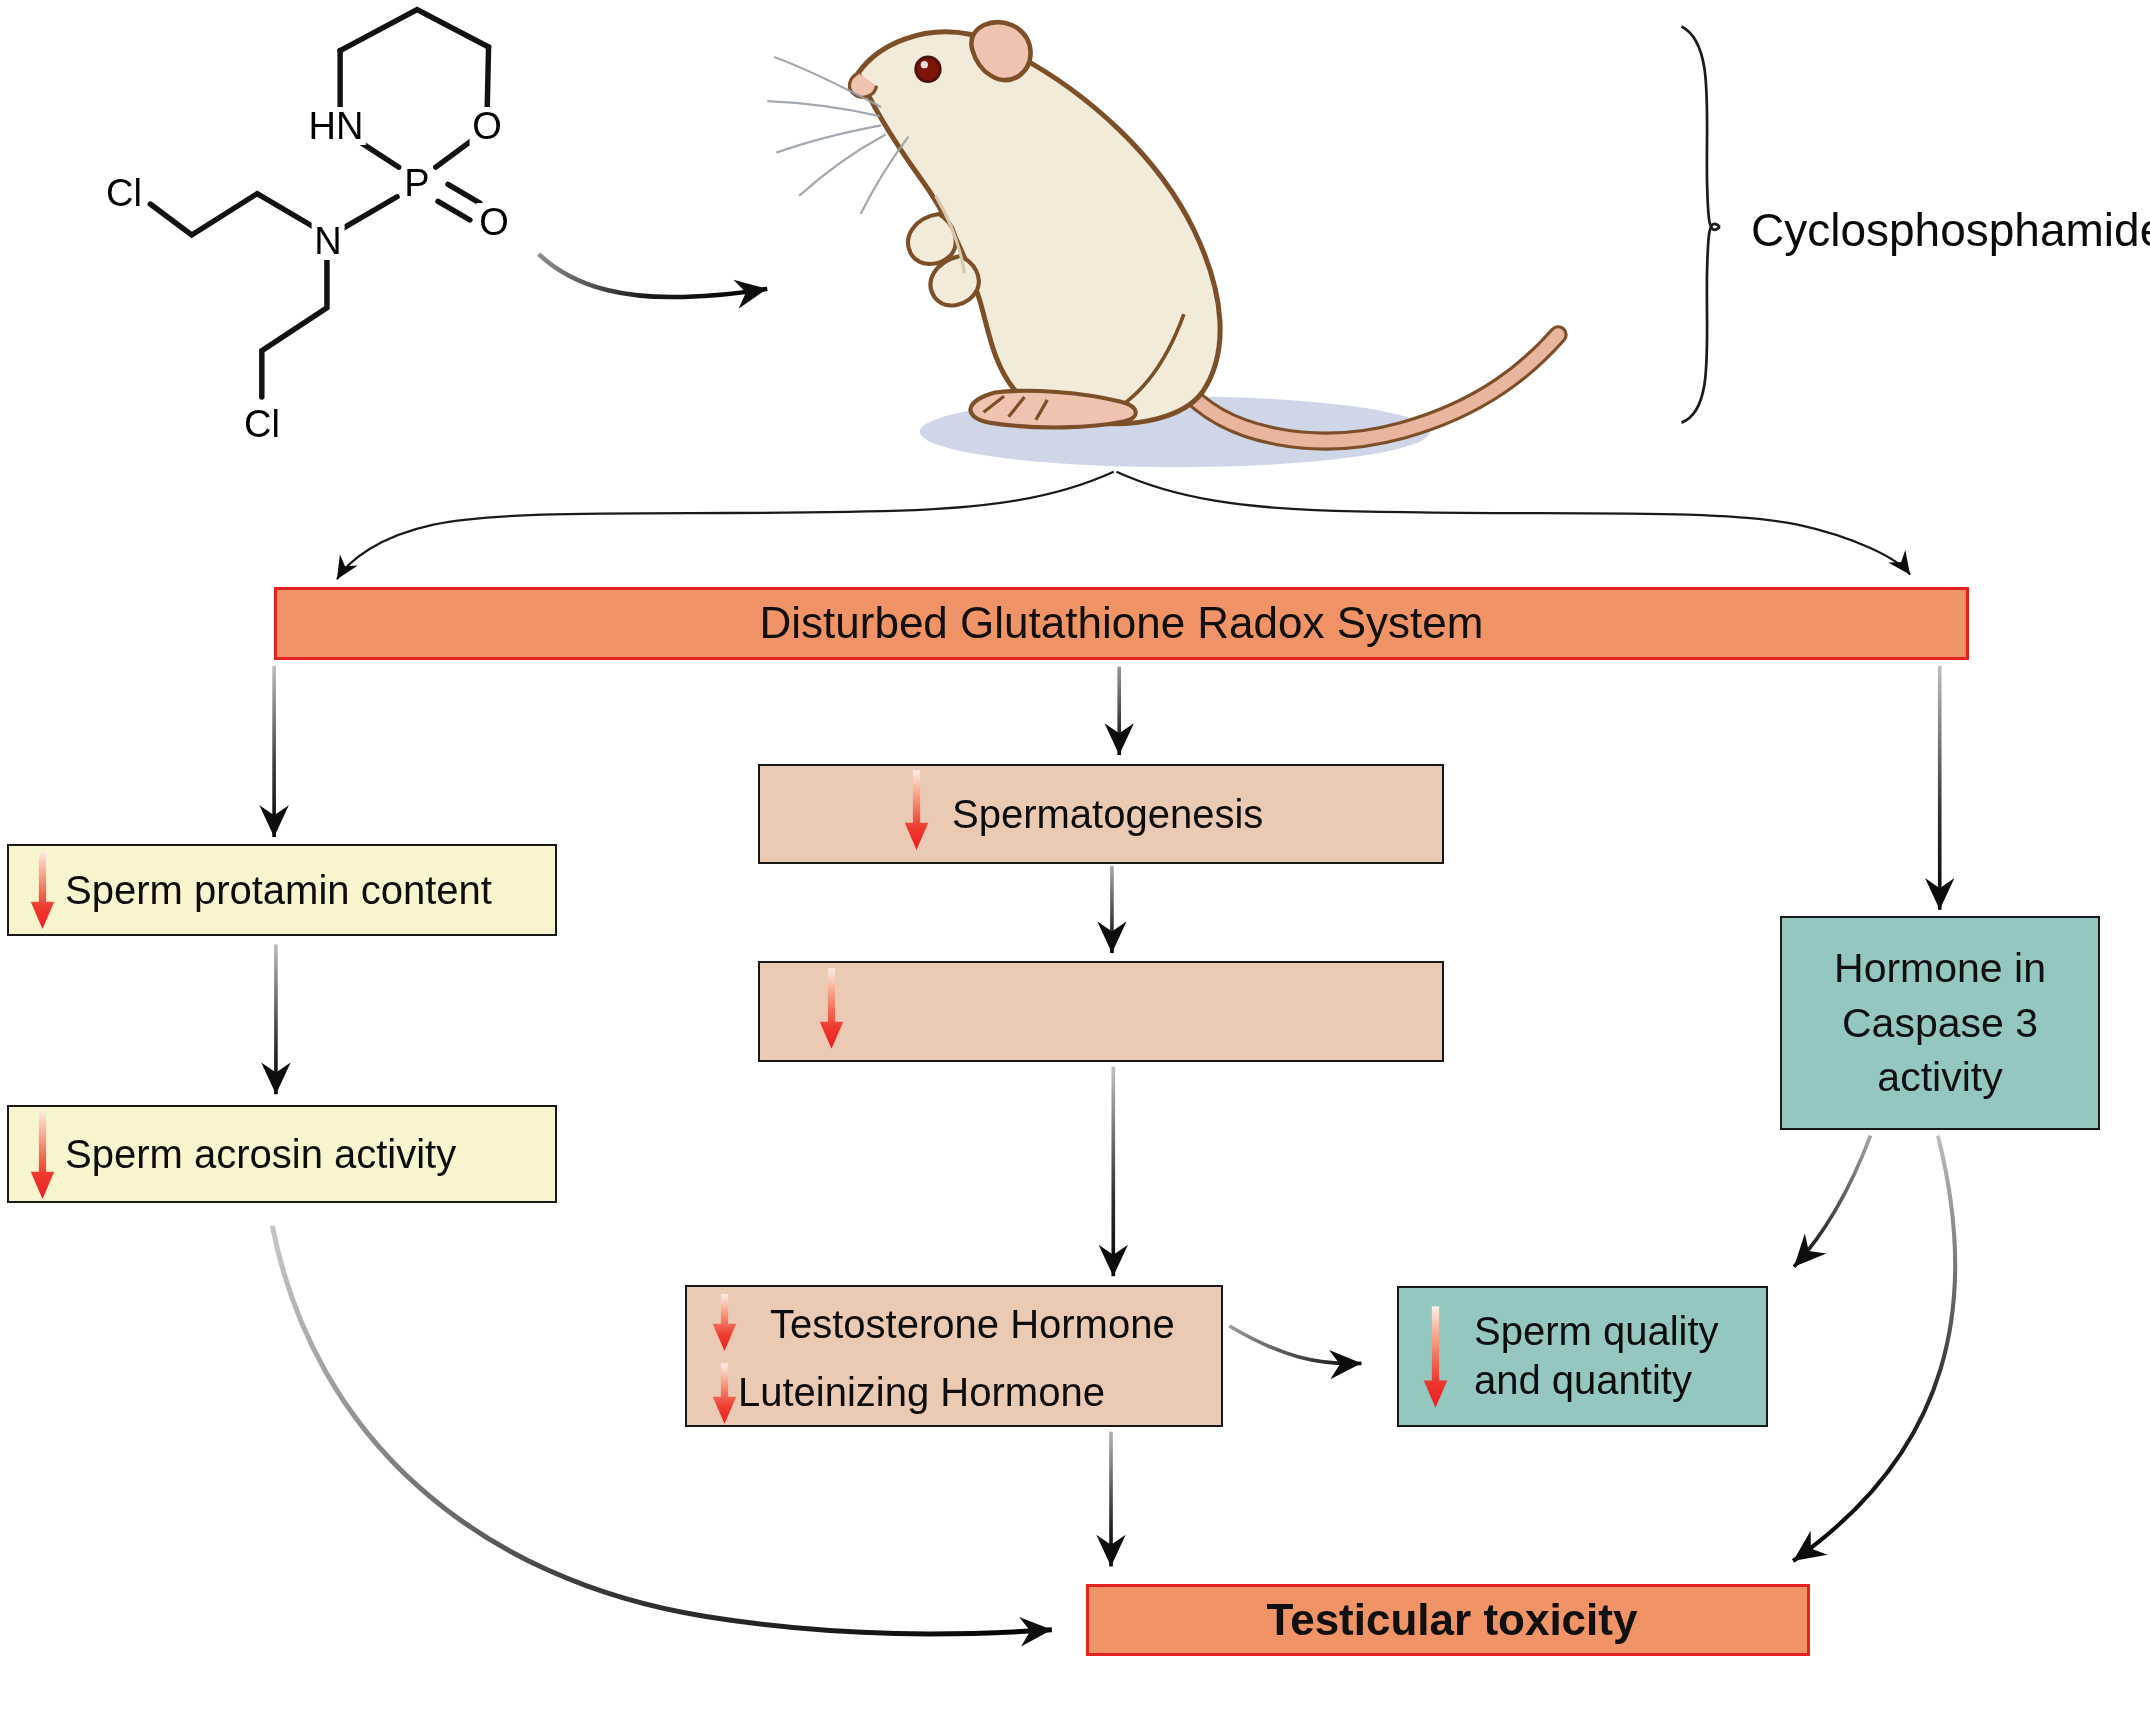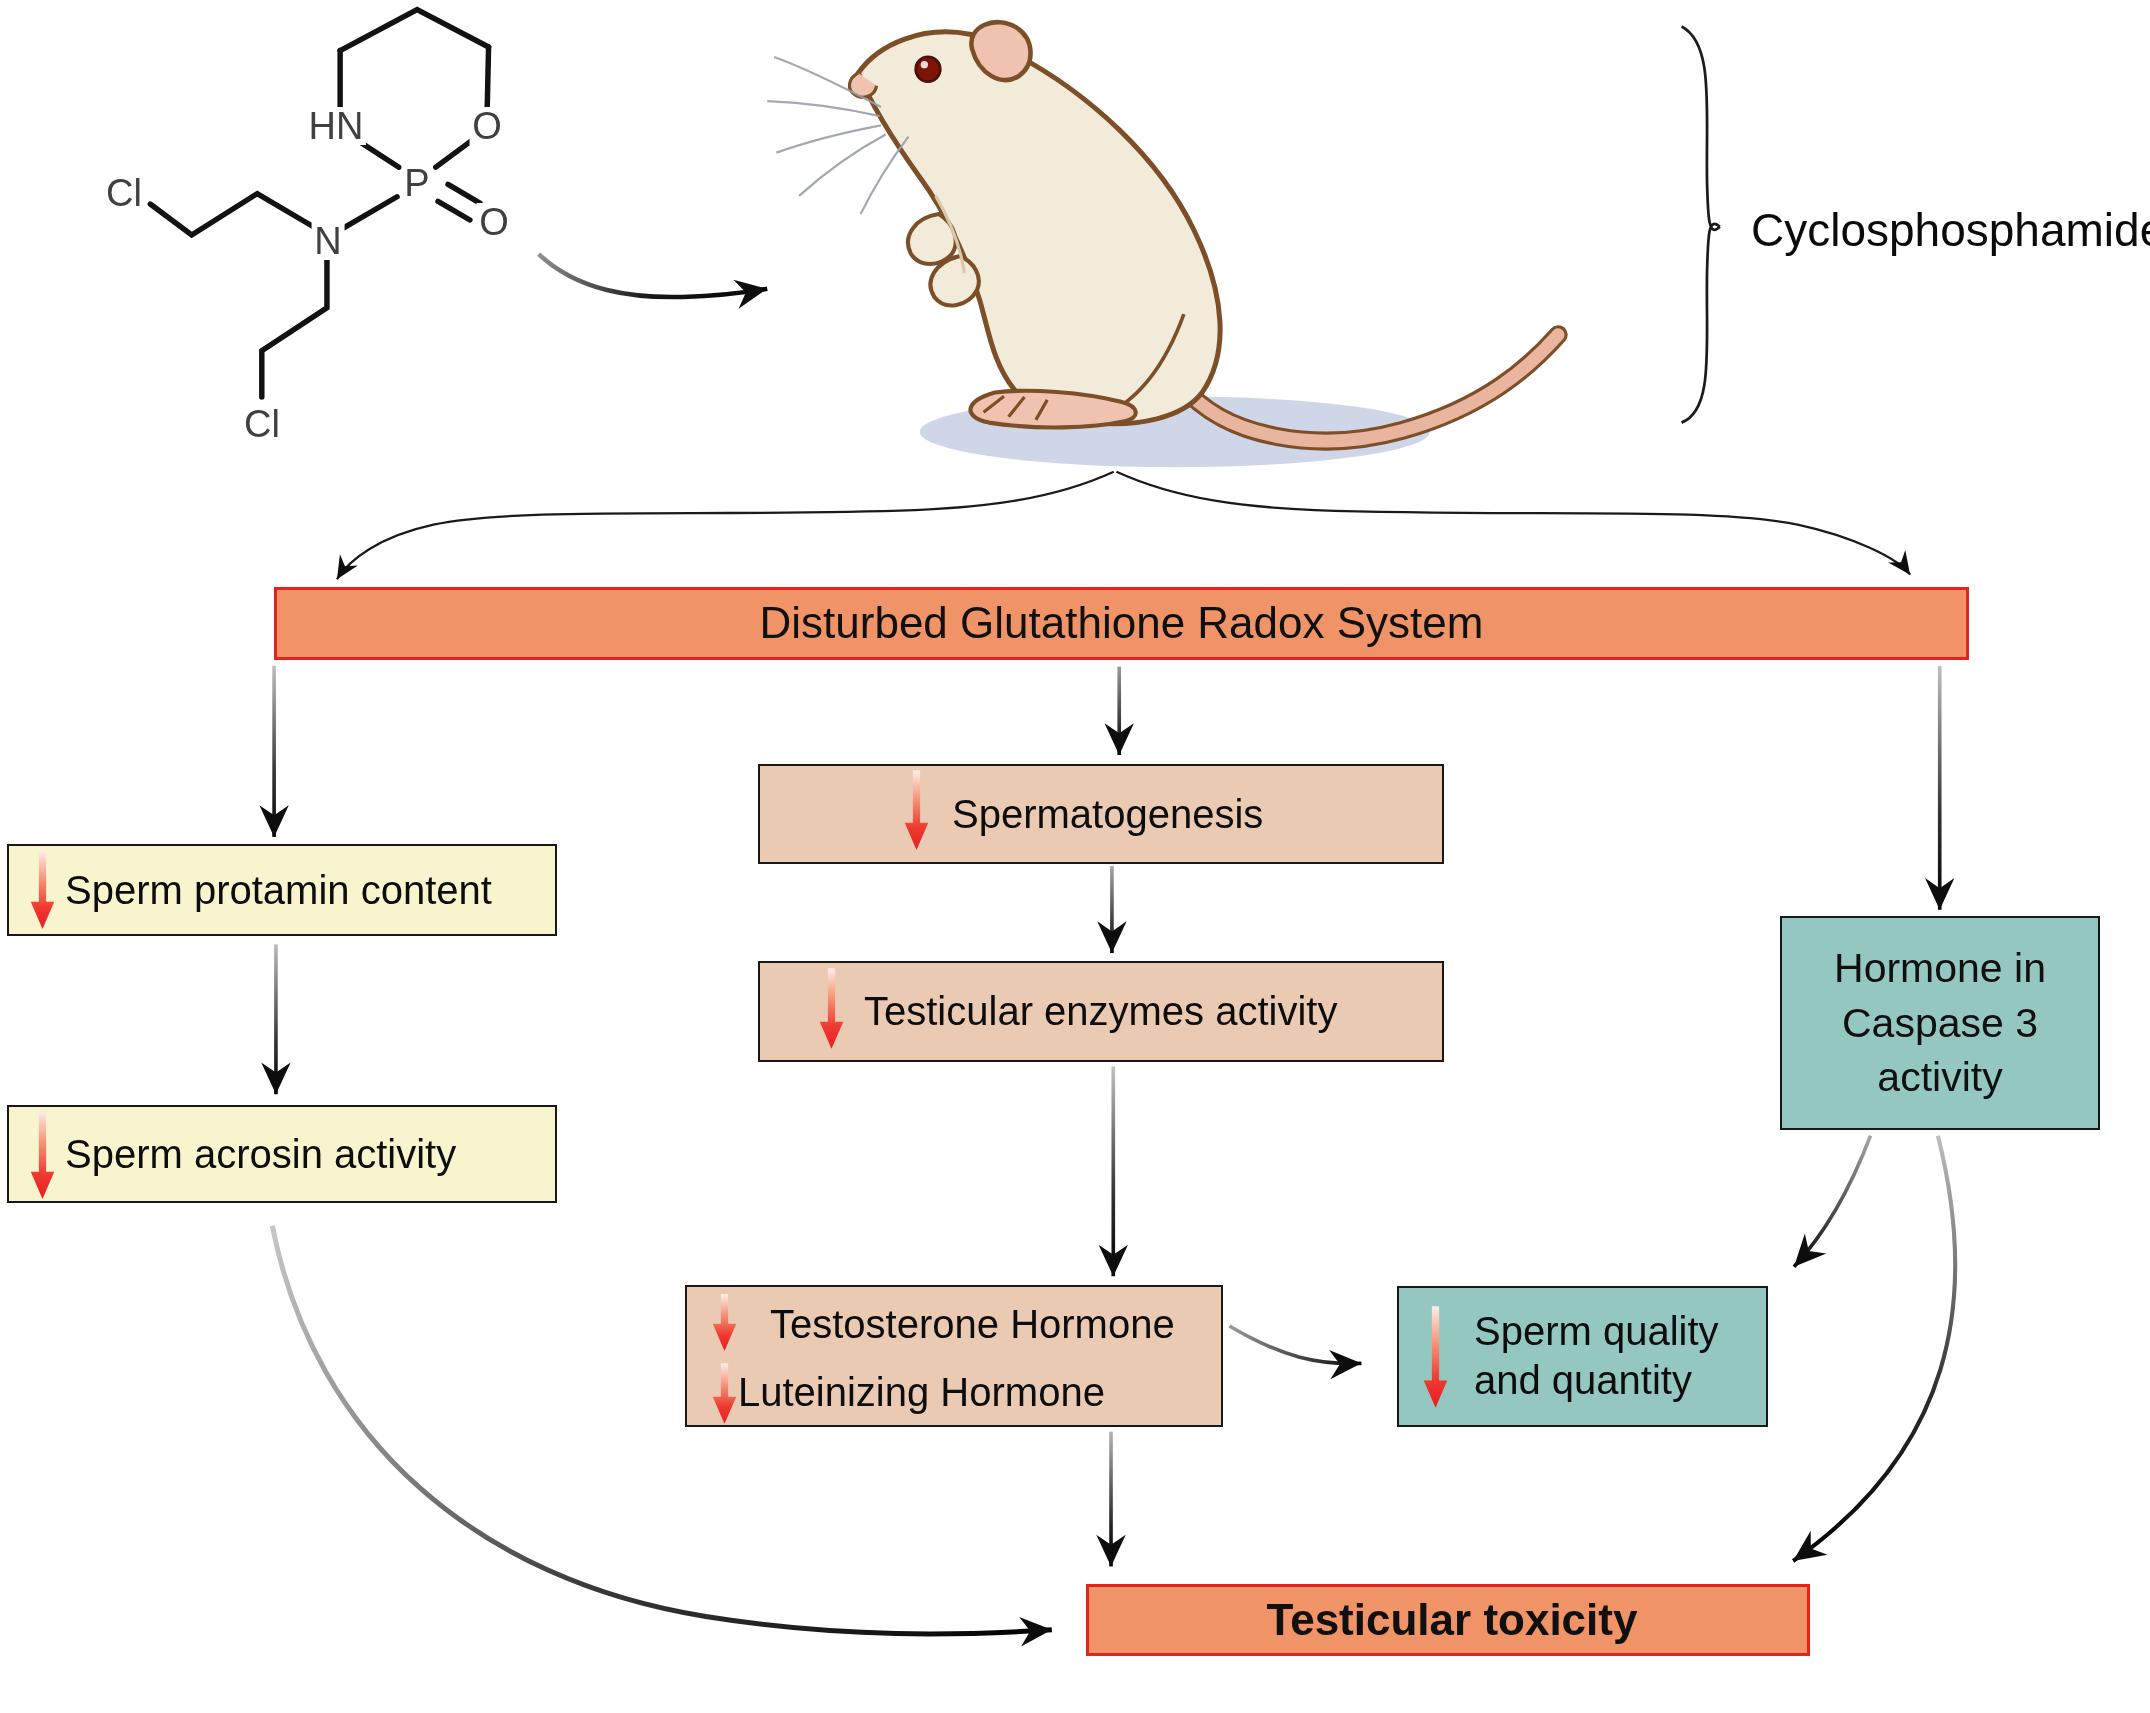--- a/index.html
+++ b/index.html
@@ -19,21 +19,21 @@
   }
   .node.orange{background:var(--orange); border:3.2px solid var(--red-border);}
   .node.yellow{background:var(--yellow); border:2.7px solid #181818;}
   .node.tan{background:var(--tan); border:2.7px solid #181818;}
   .node.teal{background:var(--teal); border:2.7px solid #181818;}
   .txt{
     position:absolute; display:flex; align-items:center; white-space:nowrap;
     font-size:40px; color:#0d0d0d;
   }
   .atom{
-    position:absolute; transform:translate(-50%,-50%); font-size:38px; color:#404040;
+    position:absolute; transform:translate(-50%,-50%); font-size:38px; color:#000000;
     background:#fff; padding:0 2.7px; line-height:1;
   }
   .compound{
     position:absolute; font-size:46px; color:#0b0b0b; white-space:nowrap;
   }
   .red-arrow{position:absolute; overflow:visible;}
   .bold{font-weight:bold;}
   .center{text-align:center;}
 </style>
 </head>
@@ -206,21 +206,20 @@
   <div class="node yellow" style="left:6.8px; top:844px; width:550px; height:92px;"></div>
   <div class="txt" style="left:65px; top:844px; height:92px;">Sperm protamin content</div>
 
   <div class="node yellow" style="left:6.8px; top:1105px; width:550px; height:98px;"></div>
   <div class="txt" style="left:65px; top:1105px; height:98px;">Sperm acrosin activity</div>
 
   <div class="node tan" style="left:758px; top:764px; width:686px; height:100px;"></div>
   <div class="txt" style="left:952px; top:764px; height:100px;">Spermatogenesis</div>
 
   <div class="node tan" style="left:758px; top:961px; width:686px; height:101px;"></div>
-  <div class="txt" style="left:864px; top:961px; height:101px;">Testicular enzymes activity</div>
 
   <div class="node tan" style="left:685px; top:1285px; width:538px; height:142px;"></div>
   <div class="txt" style="left:770px; top:1290px; height:68px;">Testosterone Hormone</div>
   <div class="txt" style="left:738px; top:1358px; height:68px;">Luteinizing Hormone</div>
 
   <div class="node teal" style="left:1397px; top:1286px; width:371px; height:141px;"></div>
   <div class="txt" style="left:1474px; top:1307px; height:49px;">Sperm quality</div>
   <div class="txt" style="left:1474px; top:1356px; height:49px;">and quantity</div>
 
   <div class="node teal center" style="left:1780px; top:916px; width:320px; height:214px; font-size:41px; line-height:1.33; flex-direction:column;">

